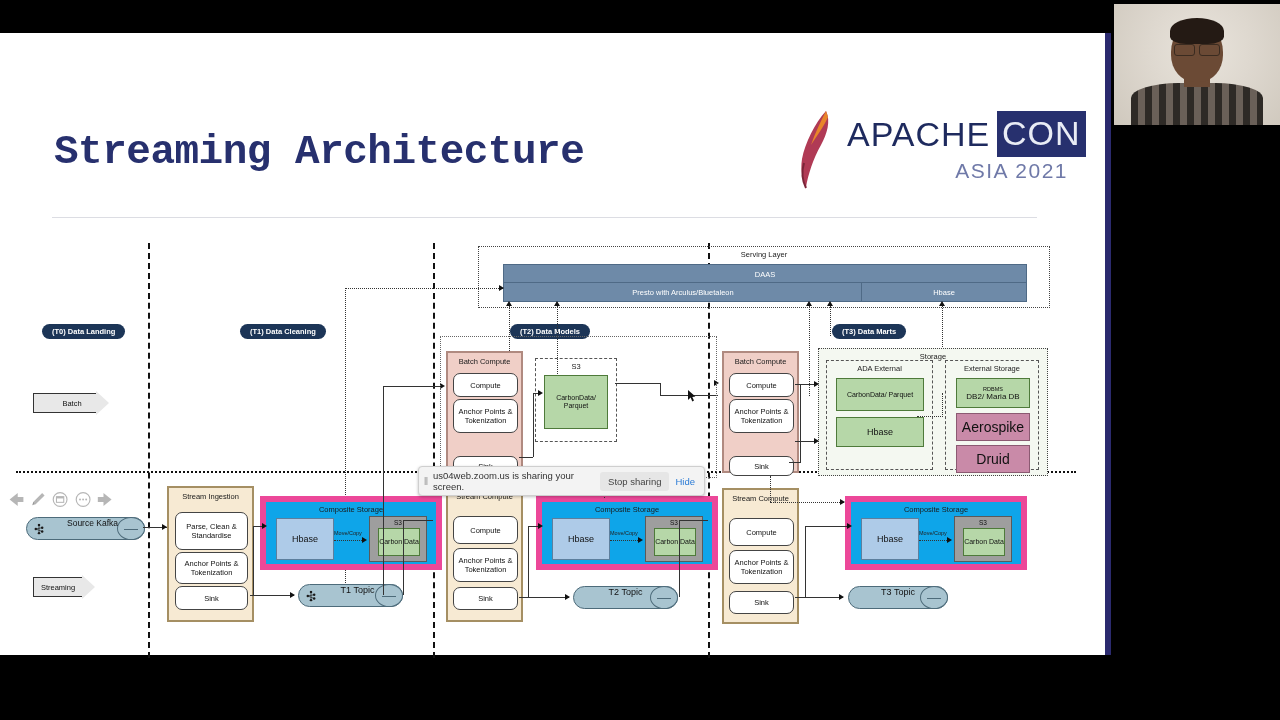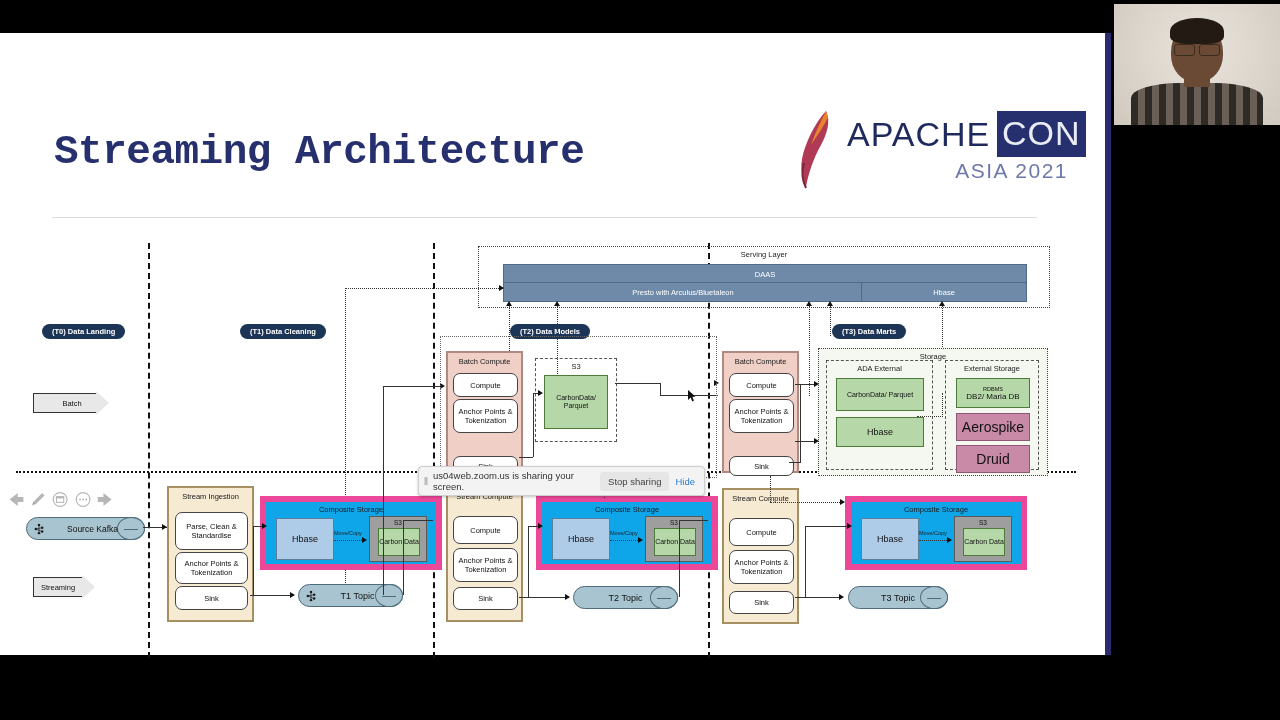--- a/index.html
+++ b/index.html
@@ -57,21 +57,21 @@
         display:flex;align-items:center;justify-content:center;}
   .s3wrap{position:absolute;background:#9e9e9e;border:1px solid #5a5a5a;}
   .s3label{position:absolute;width:100%;text-align:center;top:2px;font-size:6.5px;color:#111;}
   .green{position:absolute;background:#b6d7a8;border:1px solid #4e7a3a;font-size:7px;color:#111;
          display:flex;align-items:center;justify-content:center;text-align:center;line-height:8px;}
   .mauve{position:absolute;background:#c98aa8;border:1px solid #8b5a72;font-size:14px;color:#111;
          display:flex;align-items:center;justify-content:center;text-align:center;line-height:9px;}
   .movecopy{position:absolute;font-size:5.5px;color:#222;}
 
   .cyl{position:absolute;background:#a8c4d0;border:1px solid #4d6b7a;border-radius:20px;
-       display:flex;align-items:center;justify-content:center;font-size:9px;color:#111;}
+       display:flex;justify-content:center;font-size:9px;color:#111;}
   .cyl-cap{position:absolute;right:-1px;top:-1px;bottom:-1px;width:26px;border:1px solid #4d6b7a;
            border-radius:50%;background:#a8c4d0;}
   .cyl-cap:after{content:"";position:absolute;left:6px;top:50%;width:14px;height:1px;background:#4d6b7a;}
   .cyl-label{position:relative;z-index:2;}
   .kicon{position:absolute;left:7px;top:50%;transform:translateY(-50%);width:10px;height:11px;z-index:2;}
 
   .fatarrow{position:absolute;background:#e8e8e8;border:1px solid #333;font-size:7.5px;color:#111;
             display:flex;align-items:center;justify-content:center;}
   .fatarrow:after{content:"";position:absolute;left:100%;top:50%;transform:translateY(-50%);
                   border-left:13px solid #e8e8e8;border-top:12px solid transparent;

